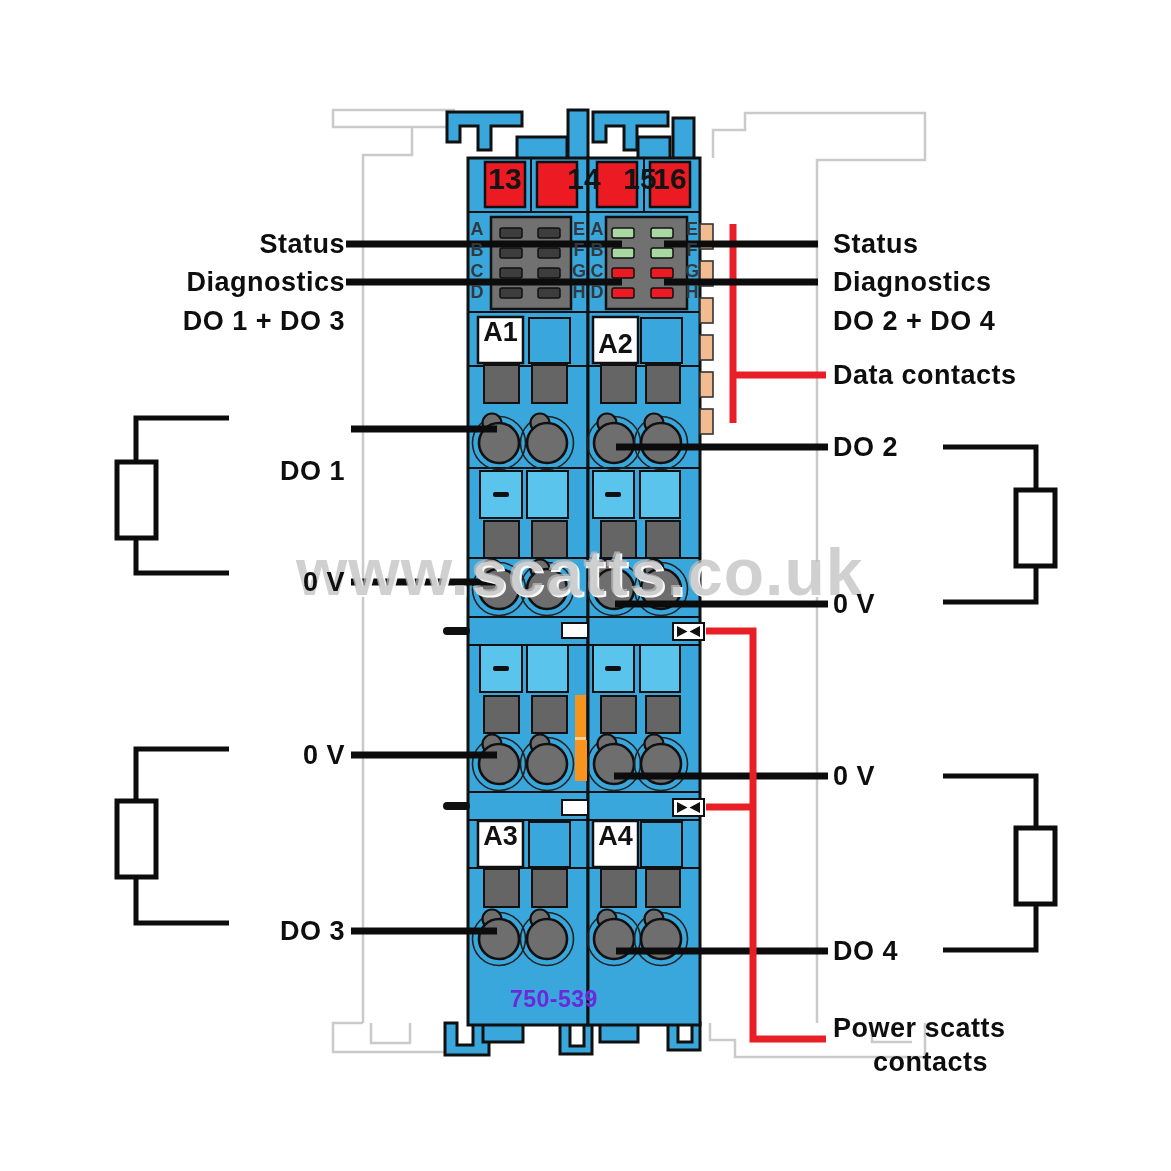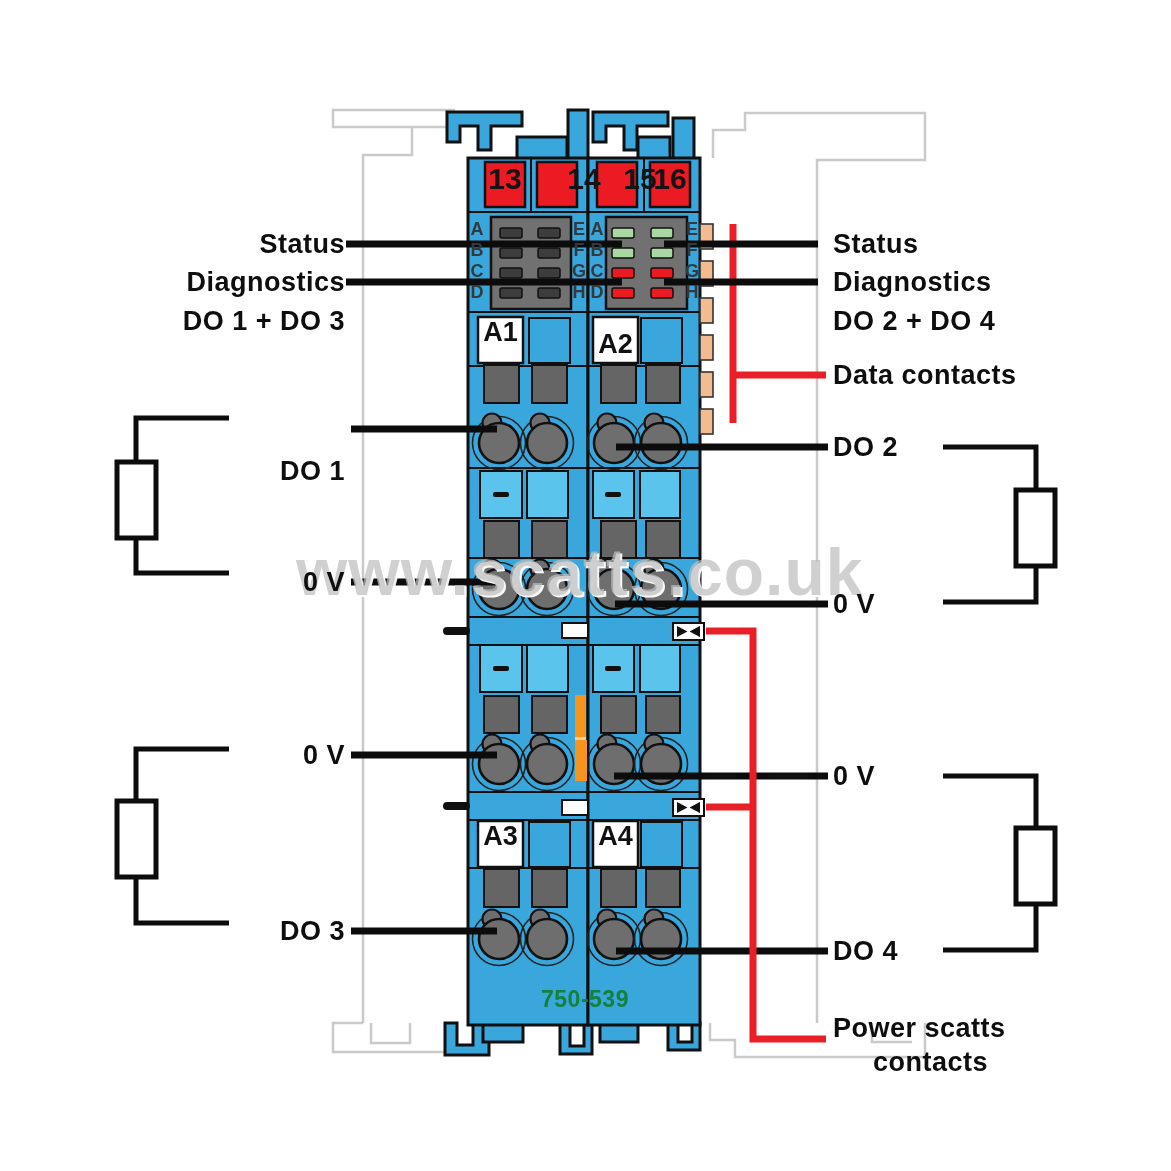--- a/index.html
+++ b/index.html
@@ -14,22 +14,22 @@
   .lbl-l { right:826px; text-align:right; }
   .lbl-r { left:833px; text-align:left; }
 
   .num  { position:absolute; width:40px; height:57px; line-height:47px; text-align:center;
           font:700 30px "Liberation Sans", sans-serif; color:#141414; }
   .plate { position:absolute; width:45px; height:46px; line-height:48px; text-align:center;
            font:700 27px "Liberation Sans", sans-serif; color:#111; }
   .ledl { position:absolute; width:18px; text-align:center;
           font:700 18px "Liberation Sans", sans-serif; color:#323a40; }
   .minus { position:absolute; width:16px; height:5px; background:#101010; border-radius:2px; }
-  .pn { position:absolute; left:510px; top:986px; width:150px; text-align:center;
-        font:700 23px "Liberation Sans", sans-serif; color:#15803d; letter-spacing:.5px; }
+  .pn { position:absolute; left:510px; top:986px; width:150px; 
+        font:700 23px "Liberation Sans", sans-serif; color:#6d28d9; letter-spacing:.5px; }
   .wm { position:absolute; left:296px; top:534px; width:600px;
         font:700 66px "Liberation Sans", sans-serif; letter-spacing:1px;
         color:rgba(190,190,190,0.72); text-shadow:2px 2px 0 rgba(255,255,255,0.95);
         white-space:nowrap; }
 </style>
 </head>
 <body>
 
 <div class="stage">
 

